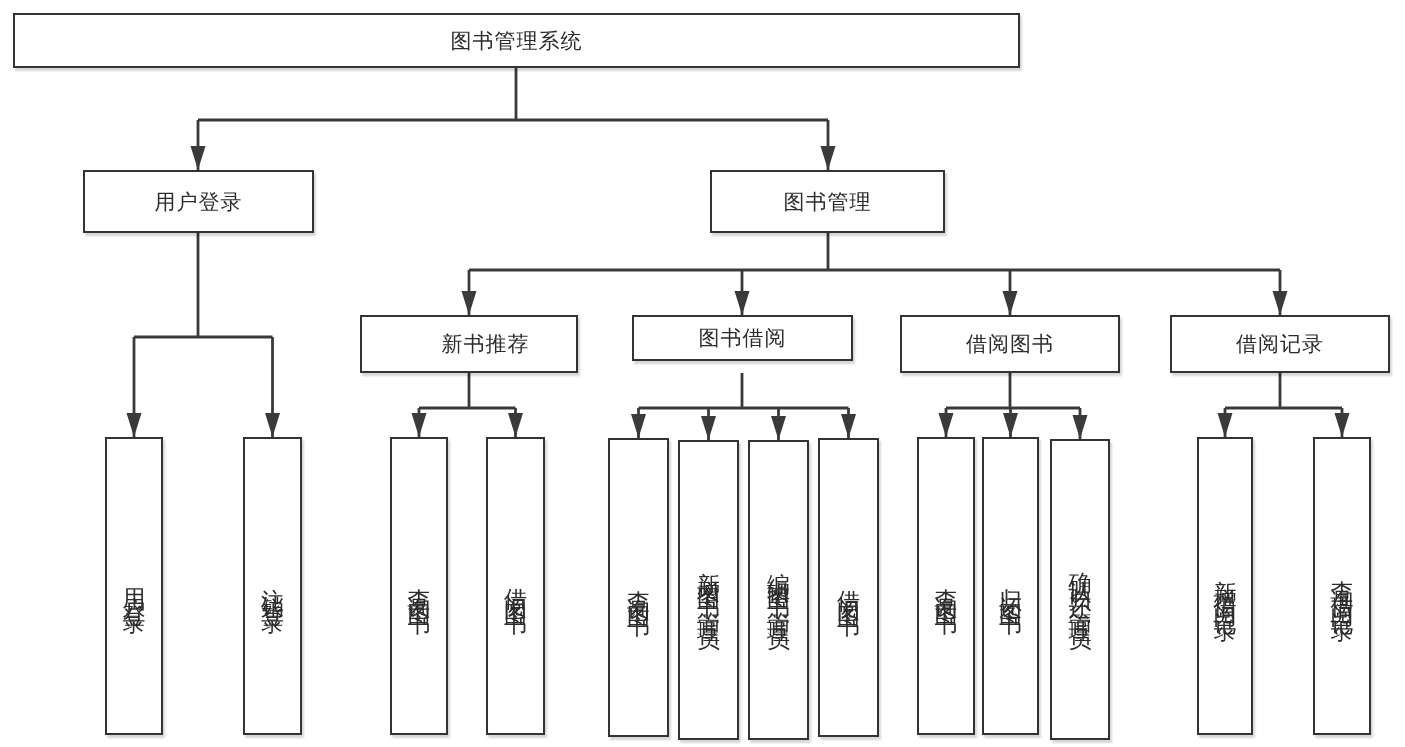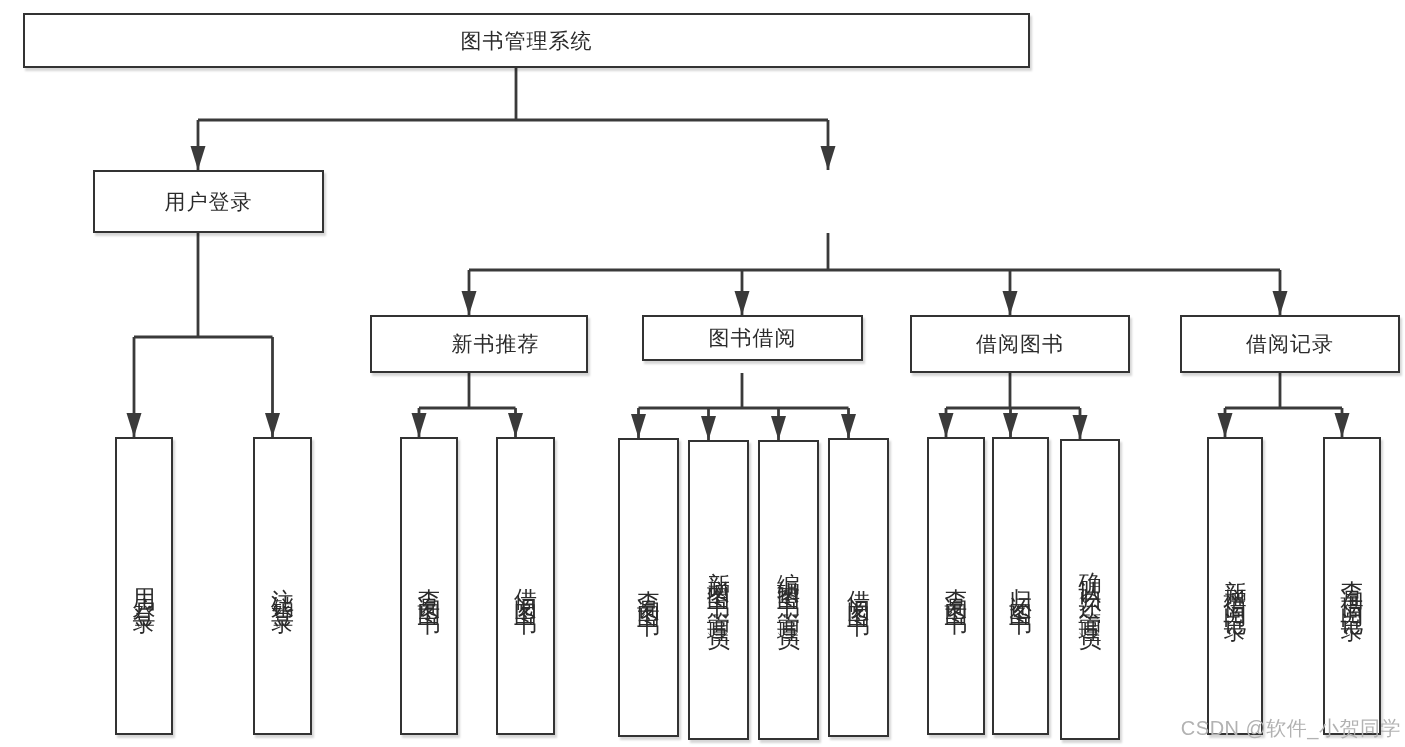--- a/index.html
+++ b/index.html
@@ -21,21 +21,20 @@
     position: absolute;
     z-index: 1;
     background: #ffffff;
     border: 2.5px solid #333333;
     box-sizing: border-box;
     display: flex;
     align-items: center;
     justify-content: center;
     color: #2b2b2b;
     box-shadow: 2px 3px 2px rgba(0,0,0,0.16);
-    margin-left: 10px;
   }
   .hbox {
     font-size: 21px;
     letter-spacing: 1px;
     white-space: nowrap;
   }
   .vbox {
     writing-mode: vertical-rl;
     text-orientation: mixed;
     font-size: 23px;
@@ -104,20 +103,21 @@
       <line x1="1280" y1="373" x2="1280" y2="408"></line>
       <line x1="1225" y1="408" x2="1342" y2="408"></line>
       <line x1="1225" y1="408" x2="1225" y2="437" marker-end="url(#arw)"></line>
       <line x1="1342" y1="408" x2="1342" y2="437" marker-end="url(#arw)"></line>
     </g>
   </svg>
 
   <div class="box hbox" style="left:13px; top:13px; width:1007px; height:55px;">图书管理系统</div>
 
   <div class="box hbox" style="left:83px; top:170px; width:231px; height:63px;">用户登录</div>
+  <div class="box hbox" style="left:710px; top:170px; width:235px; height:63px;">图书管理</div>
 
   <div class="box hbox" style="left:360px; top:315px; width:218px; height:58px;padding-left:33px;">新书推荐</div>
   <div class="box hbox" style="left:632px; top:315px; width:221px; height:46px;">图书借阅</div>
   <div class="box hbox" style="left:900px; top:315px; width:220px; height:58px;">借阅图书</div>
   <div class="box hbox" style="left:1170px; top:315px; width:220px; height:58px;">借阅记录</div>
 
   <div class="box vbox" style="left:105px; top:437px; width:58px; height:298px;">用户登录</div>
   <div class="box vbox" style="left:243px; top:437px; width:59px; height:298px;">注销登录</div>
 
   <div class="box vbox" style="left:390px; top:437px; width:58px; height:298px;">查询图书</div>
@@ -128,15 +128,14 @@
   <div class="box vbox" style="left:748px; top:440px; width:61px; height:300px;">编辑图书（管理员）</div>
   <div class="box vbox" style="left:818px; top:438px; width:61px; height:299px;">借阅图书</div>
 
   <div class="box vbox" style="left:917px; top:437px; width:58px; height:298px;">查询图书</div>
   <div class="box vbox" style="left:982px; top:437px; width:57px; height:298px;">归还图书</div>
   <div class="box vbox" style="left:1050px; top:439px; width:60px; height:301px;">确认归还（管理员）</div>
 
   <div class="box vbox" style="left:1197px; top:437px; width:56px; height:298px;">新增借阅记录</div>
   <div class="box vbox" style="left:1313px; top:437px; width:58px; height:298px;">查询借阅记录</div>
 
-  <div class="watermark">CSDN @软件_小贺同学</div>
 
 </div>
 
 </body></html>

